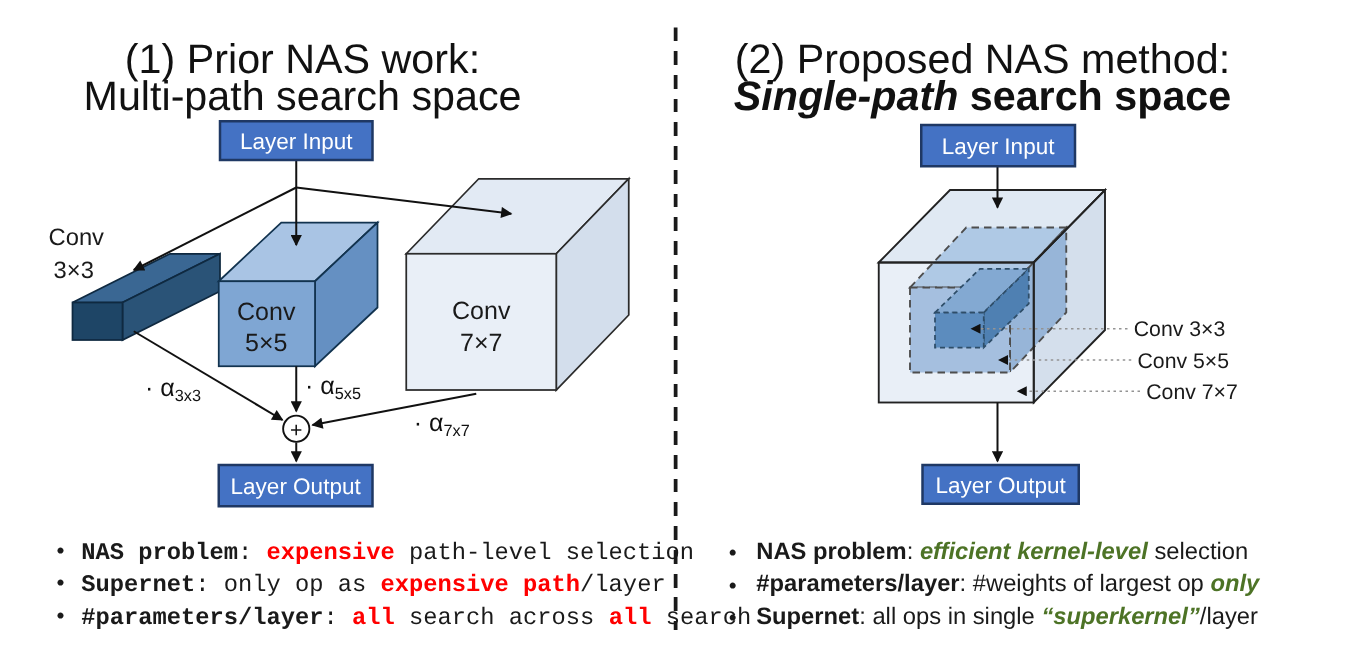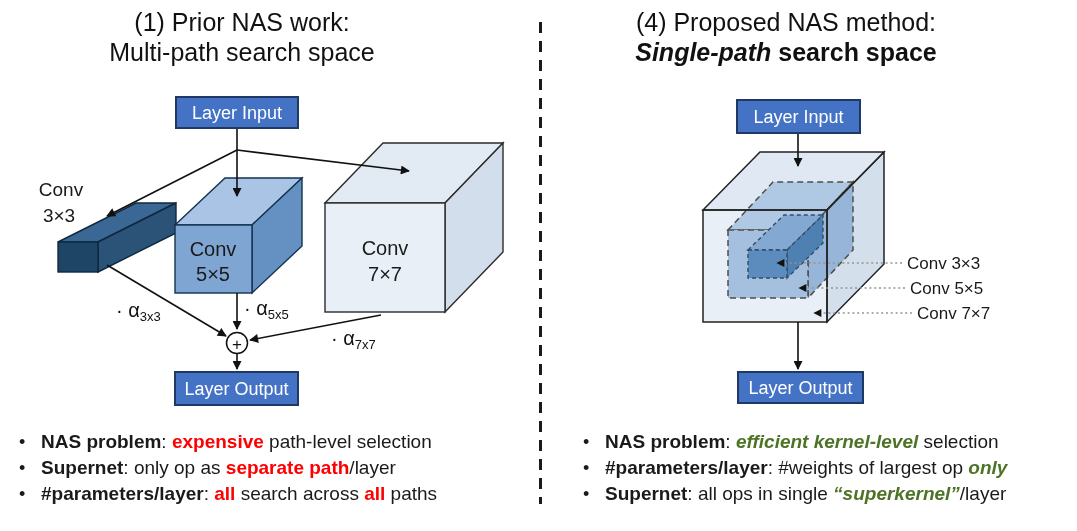--- a/index.html
+++ b/index.html
@@ -1,19 +1,19 @@
 <!DOCTYPE html>
 <html style="--accent-red: #ff0000; --accent-green: #4d7326; --node-blue: #4472c4; --node-border: #1f3864; --conv-dark: #1e4566; --conv-medium: #7fa6d3; --conv-light: #e9eff7;"><head>
 <meta charset="utf-8">
 <style>
   html,body{margin:0;padding:0;background:#fff;}
   .page{position:relative;width:1077px;height:531px;background:#ffffff;
         font-family:"Liberation Sans",sans-serif;color:#1a1a1a;overflow:hidden;}
 
-  .title{position:absolute;top:7px;text-align:center;font-size:25px;line-height:30px;color:#111;}
+  .title{position:absolute;top:32px;text-align:center;font-size:33px;line-height:30px;color:#111;}
   .title-left{left:0;width:484px;}
   .title-right{left:546px;width:480px;}
   .title .em{}
   .title-right .line2{font-weight:700;}
   .title-right .em{font-style:italic;font-weight:700;}
 
   .divider{position:absolute;left:539px;top:22px;width:3px;height:482px;
            background:repeating-linear-gradient(to bottom,#1a1a1a 0 11px,transparent 11px 19px);}
 
   svg.diagram{position:absolute;top:88px;}
@@ -28,40 +28,40 @@
   .alpha .sub{font-size:13px;}
   .kernel-label{font-size:17px;fill:#1a1a1a;}
   .edge{stroke:#111;stroke-width:1.6;fill:none;}
   .leader{stroke:#949494;stroke-width:1.3;fill:none;stroke-dasharray:2 2.8;}
   .c3-front{fill:var(--conv-dark,#1e4566);}
   .c5-front{fill:var(--conv-medium,#7fa6d3);}
   .c7-front{fill:var(--conv-light,#e9eff7);}
 
   .bullets{position:absolute;top:429px;margin:0;padding:0;list-style:none;
            font-size:19px;line-height:26px;width:512px;color:#1a1a1a;}
-  .bullets-left{left:16px;}
+  .bullets-left{left:40px;font-family:Liberation Mono, monospace;}
   .bullets-right{left:580px;}
   .bullets li{position:relative;padding-left:25px;white-space:nowrap;}
   .bullets li::before{content:"\2022";position:absolute;left:3px;top:0;font-size:18px;}
   .seg-lead{font-weight:700;}
   .seg-plain{font-weight:400;}
   .seg-red{font-weight:700;color:var(--accent-red,#ff0000);}
   .seg-green{font-weight:700;font-style:italic;color:var(--accent-green,#4d7326);}
 </style>
 </head>
 <body>
 
 <div class="page">
 
   <div class="title title-left">
     <div class="line1">(1) Prior NAS work:</div>
     <div class="line2"><span class="em">Multi-path</span><span> search space</span></div>
   </div>
   <div class="title title-right">
-    <div class="line1">(4) Proposed NAS method:</div>
+    <div class="line1">(2) Proposed NAS method:</div>
     <div class="line2"><span class="em">Single-path</span><span> search space</span></div>
   </div>
 
   <div class="divider"></div>
 
   <svg id="svg-left" class="diagram" width="540" height="330" viewBox="0 0 540 330">
     <defs>
       <marker id="ahL" viewBox="0 0 10 10" refX="9" refY="5" markerWidth="10" markerHeight="9" markerUnits="userSpaceOnUse" orient="auto">
           <path d="M0,0 L10,5 L0,10 z" fill="#111"></path>
         </marker>
@@ -174,22 +174,22 @@
       <text class="node-label" x="258.5" y="35">Layer Input</text>
     </g>
     <g>
       <rect class="node-box" x="198" y="284" width="125" height="31"></rect>
       <text class="node-label" x="260.5" y="306">Layer Output</text>
     </g>
   </svg>
 
   <ul class="bullets bullets-left">
     <li><span class="seg-lead">NAS problem</span><span class="seg-plain">: </span><span class="seg-red">expensive</span><span class="seg-plain"> path-level selection</span></li>
-    <li><span class="seg-lead">Supernet</span><span class="seg-plain">: only op as </span><span class="seg-red">separate path</span><span class="seg-plain">/layer</span></li>
-    <li><span class="seg-lead">#parameters/layer</span><span class="seg-plain">: </span><span class="seg-red">all</span><span class="seg-plain"> search across </span><span class="seg-red">all</span><span class="seg-plain"> paths</span></li>
+    <li><span class="seg-lead">Supernet</span><span class="seg-plain">: only op as </span><span class="seg-red">expensive path</span><span class="seg-plain">/layer</span></li>
+    <li><span class="seg-lead">#parameters/layer</span><span class="seg-plain">: </span><span class="seg-red">all</span><span class="seg-plain"> search across </span><span class="seg-red">all</span><span class="seg-plain"> search</span></li>
   </ul>
   <ul class="bullets bullets-right">
     <li><span class="seg-lead">NAS problem</span><span class="seg-plain">: </span><span class="seg-green">efficient kernel-level</span><span class="seg-plain"> selection</span></li>
     <li><span class="seg-lead">#parameters/layer</span><span class="seg-plain">: #weights of largest op </span><span class="seg-green">only</span></li>
     <li><span class="seg-lead">Supernet</span><span class="seg-plain">: all ops in single </span><span class="seg-green">“superkernel”</span><span class="seg-plain">/layer</span></li>
   </ul>
 
 </div>
 
 </body></html>

